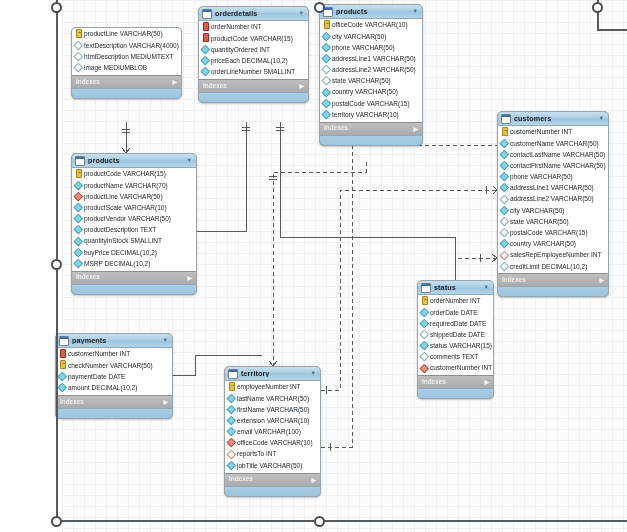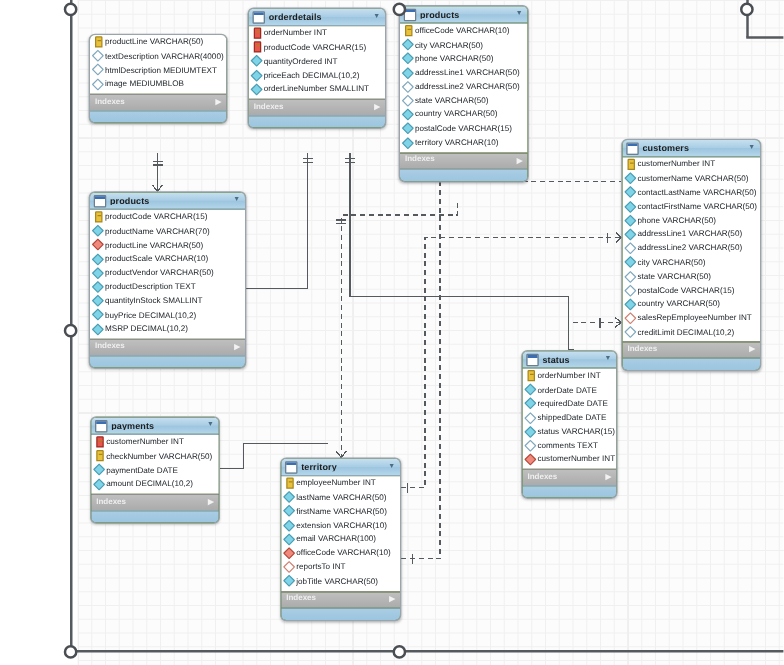--- a/index.html
+++ b/index.html
@@ -467,21 +467,21 @@
             <span class="cico"><span class="d d-fk"></span></span>
             <span class="ctxt">customerNumber INT</span>
           </div>
         </div>
         <div class="idx">
           <span class="ilbl">Indexes</span>
           <span class="iarrow">▶</span>
         </div>
         <div class="foot"></div>
       </div>
-      <div class="tbl" style="left: 55px; top: 333px; width: 104px; margin-left: 17px;">
+      <div class="tbl" style="left: 55px; top: 333px; width: 118px;">
         <div class="hdr">
           <span class="tico"></span>
           <span class="tname">payments</span>
           <span class="caret">▼</span>
         </div>
         <div class="cols">
           <div class="col">
             <span class="cico"><span class="k-pk" style="background: rgb(232, 85, 74); border-color: rgb(156, 42, 32);"></span></span>
             <span class="ctxt">customerNumber INT</span>
           </div>

